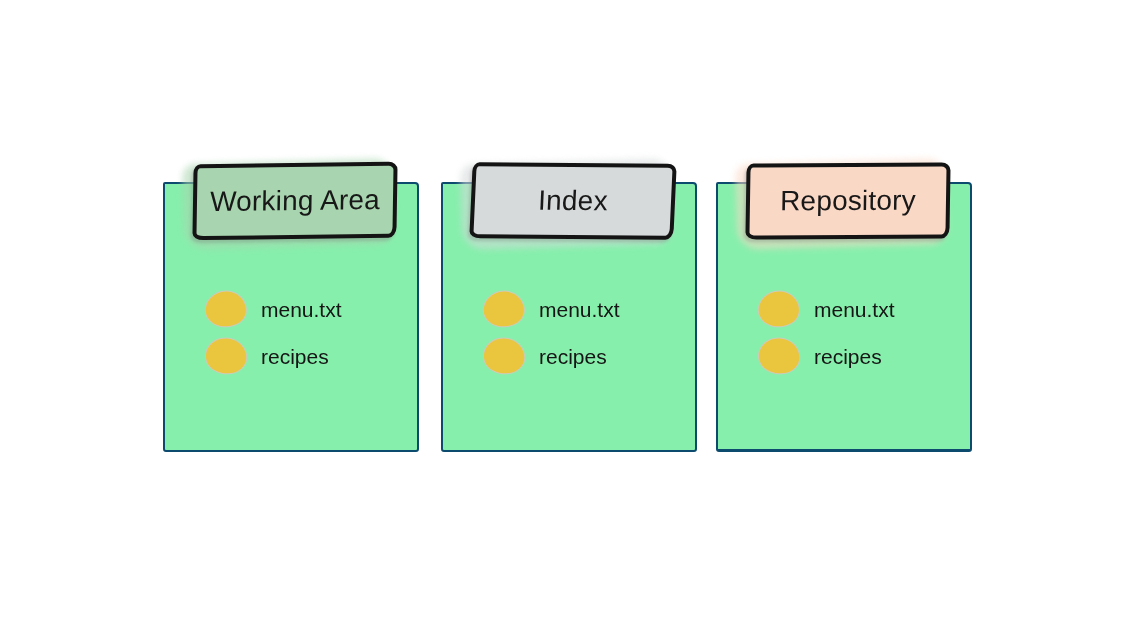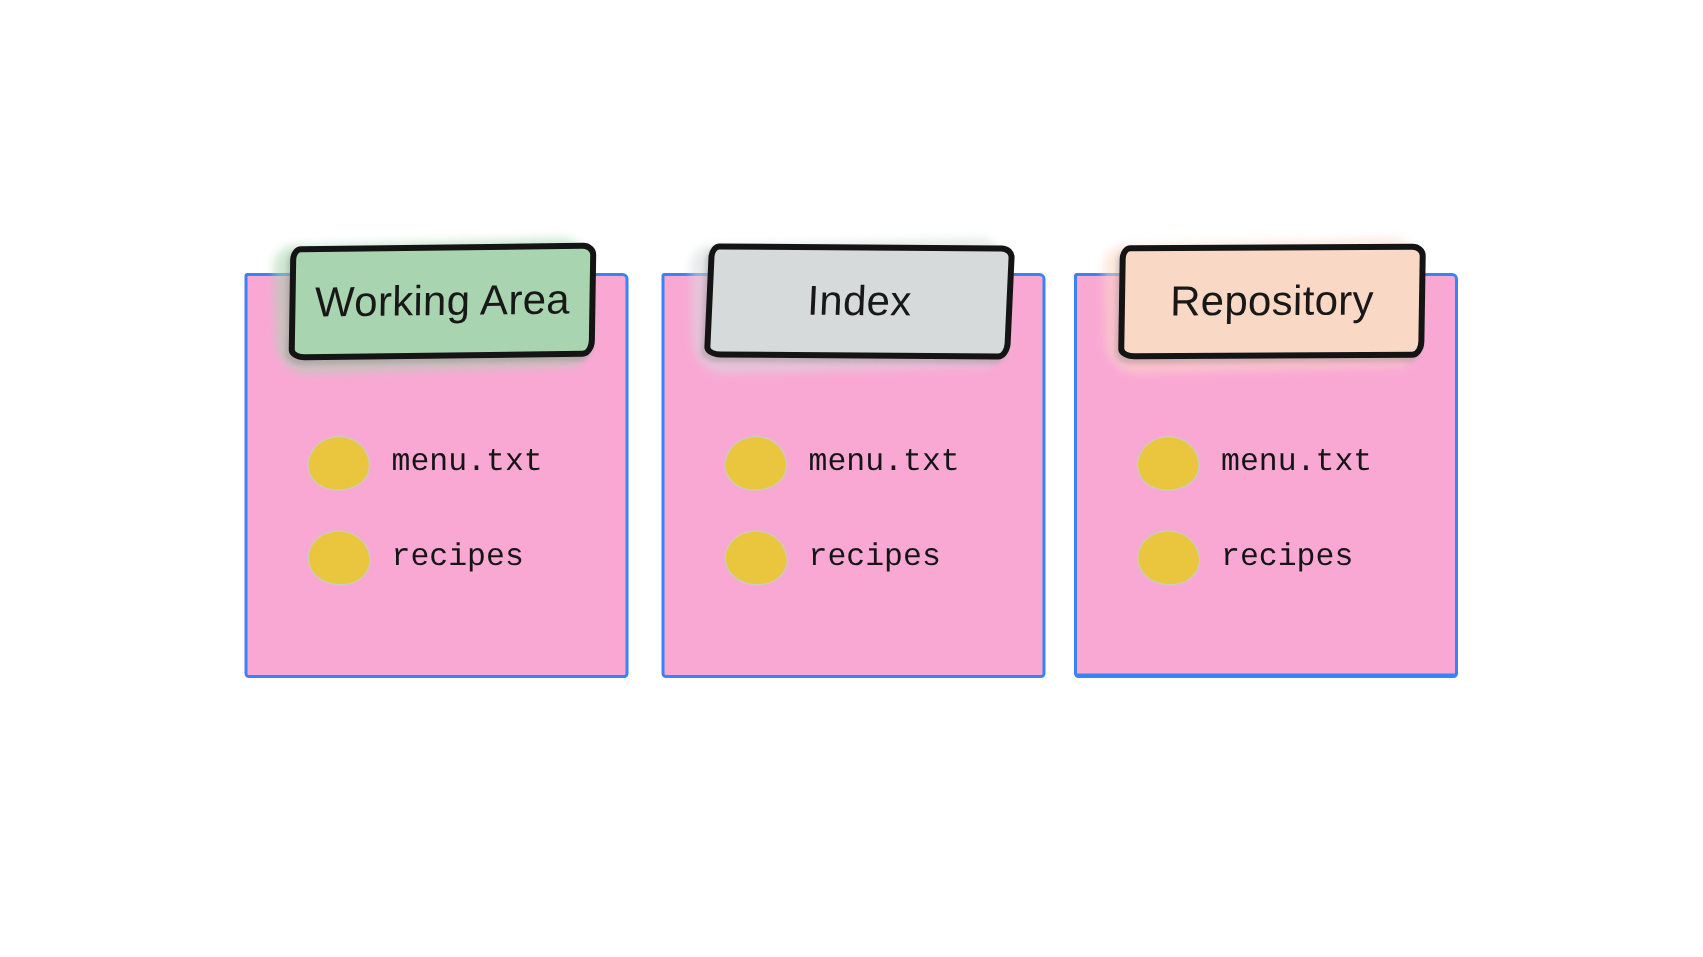--- a/index.html
+++ b/index.html
@@ -13,22 +13,22 @@
     background: #ffffff;
     overflow: hidden;
   }
 
   
   .panel {
     position: absolute;
     top: 182px;
     width: 256px;
     height: 270px;
-    background: #f9a8d4;
-    border: 2px solid #3b82f6;
+    background: #86efac;
+    border: 2px solid #0c4a6e;
     border-radius: 2px 4px 3px 3px;
   }
   .panel.p1 { left: 163px; }
   .panel.p2 { left: 441px; }
   .panel.p3 { left: 716px; border-width: 2px 2px 3px 2px; padding-left: 34px; }
 
   
   .tab-smudge {
     position: absolute;
     top: -26px;
@@ -68,38 +68,38 @@
   .file-item {
     position: absolute;
     left: 40px;
     display: flex;
     align-items: center;
     gap: 14px;
     transform: translateY(-50%);
     white-space: nowrap;
   }
   .file-item.r1 { top: 125px; }
-  .file-item.r2 { top: 188px; }
+  .file-item.r2 { top: 172px; }
 
   .file-dot {
     width: 42px;
     height: 37px;
     background: var(--dot);
     border: 1px solid #cfcaba;
     border-radius: 52% 48% 56% 44% / 56% 52% 48% 44%;
     transform: rotate(9deg);
     flex: 0 0 auto;
   }
   .file-item.r2 .file-dot {
     border-radius: 47% 53% 44% 56% / 50% 56% 44% 52%;
     transform: rotate(-7deg);
   }
 
   .file-name {
-    font-family: Liberation Mono, monospace;
+    font-family: Liberation Sans, sans-serif;
     font-size: 21px;
     color: #151515;
   }
 </style>
 </head>
 <body>
 
 <div class="canvas" style="--dot: #e9c63d;">
 
   <div class="panel p1" style="--tab: #a8d5af;">

